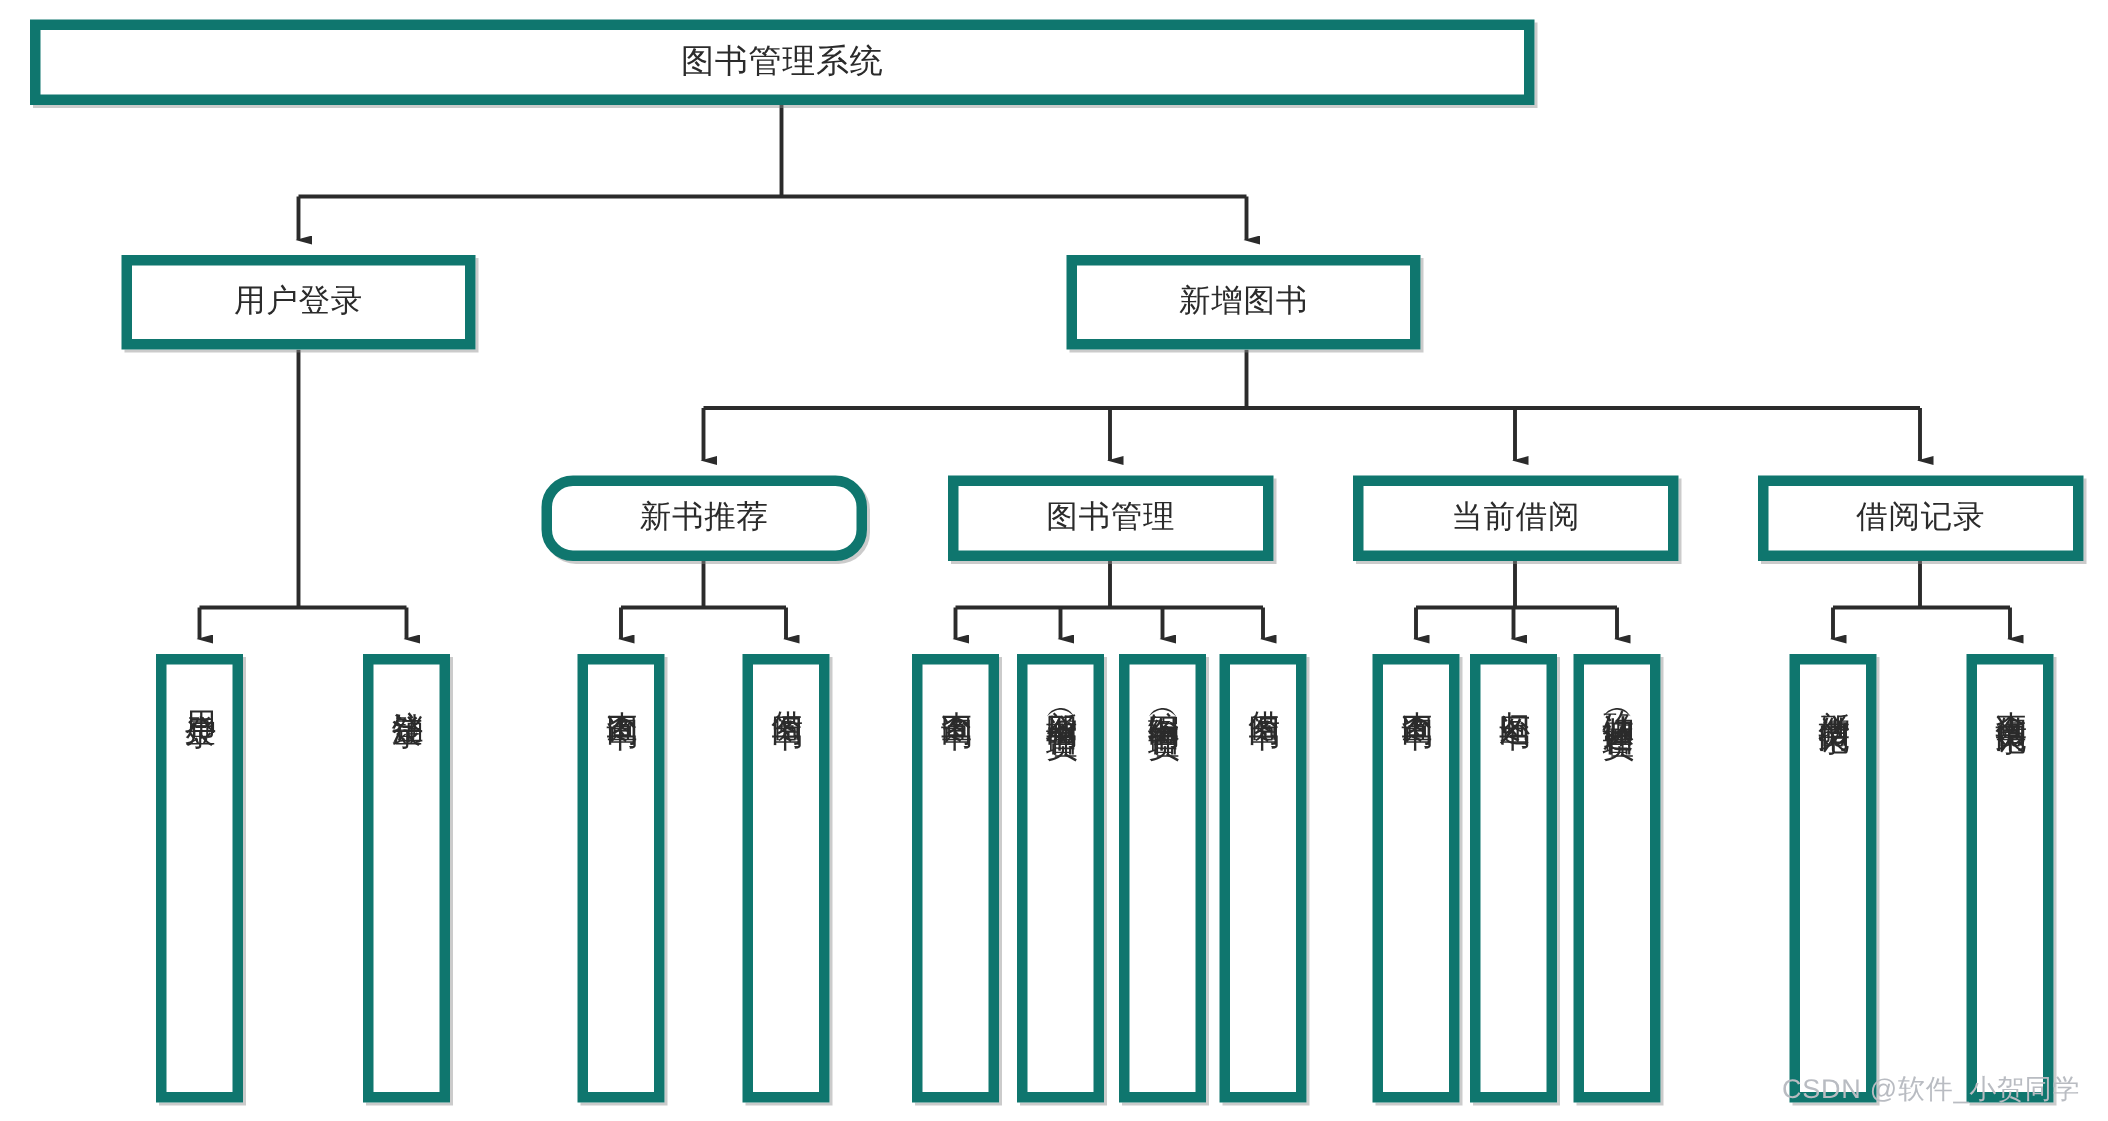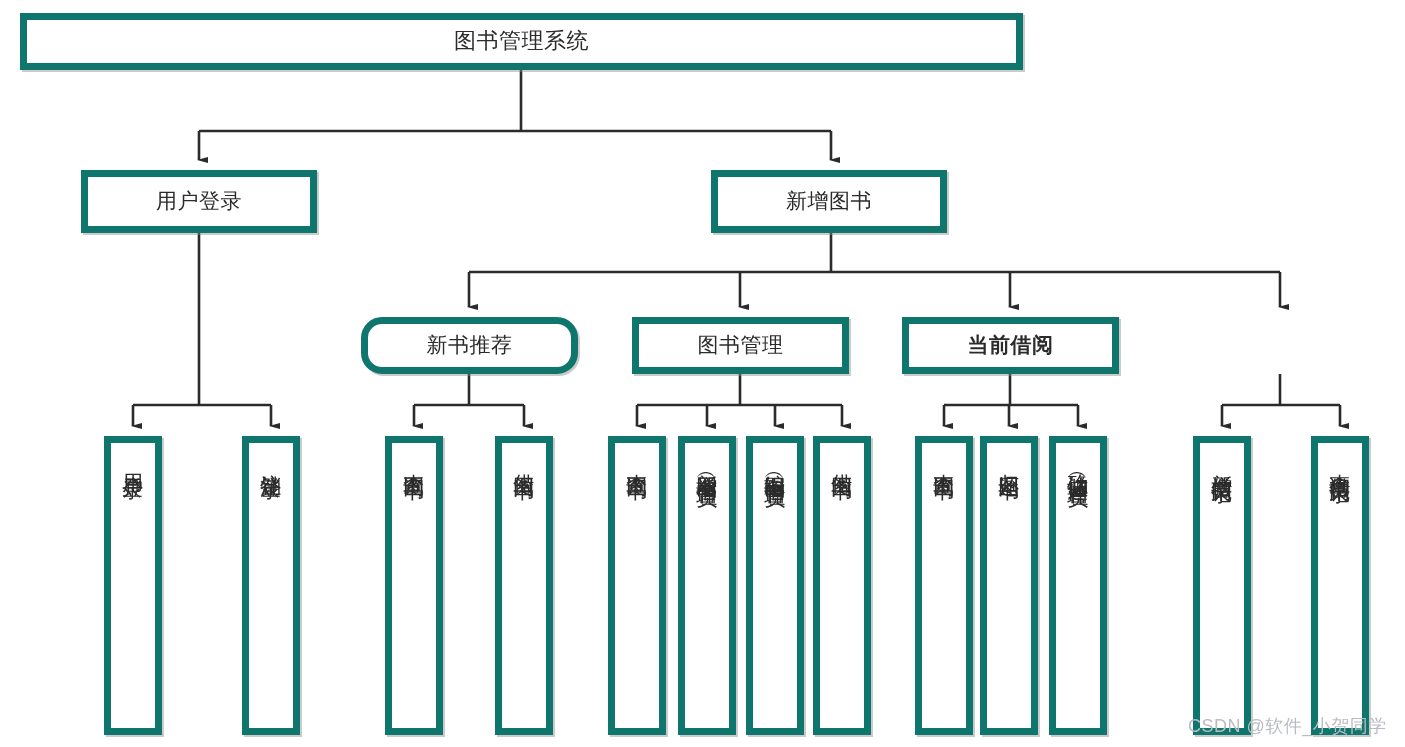--- a/index.html
+++ b/index.html
@@ -135,22 +135,25 @@
   <div class="node horiz" style="left:711px; top:170px; width:236px; height:63px;">
     <span class="lbl">新增图书</span>
   </div>
 
   <div class="node horiz" style="left:361px; top:317px; width:217px; height:57px;border-radius:21px;">
     <span class="lbl">新书推荐</span>
   </div>
   <div class="node horiz" style="left:632px; top:317px; width:217px; height:57px;">
     <span class="lbl">图书管理</span>
   </div>
-  <div class="node horiz" style="left:902px; top:317px; width:217px; height:57px;font-weight:bold;">
+  <div class="node horiz" style="left:902px; top:317px; width:217px; height:57px;">
     <span class="lbl">当前借阅</span>
+  </div>
+  <div class="node horiz" style="left:1172px; top:317px; width:217px; height:57px;">
+    <span class="lbl">借阅记录</span>
   </div>
 
   <div class="node vert" style="left:104px; top:436px; width:58px; height:299px;">
     <span class="lbl">用户登录</span>
   </div>
   <div class="node vert" style="left:242px; top:436px; width:58px; height:299px;">
     <span class="lbl">注销登录</span>
   </div>
 
   <div class="node vert" style="left:385px; top:436px; width:58px; height:299px;">

